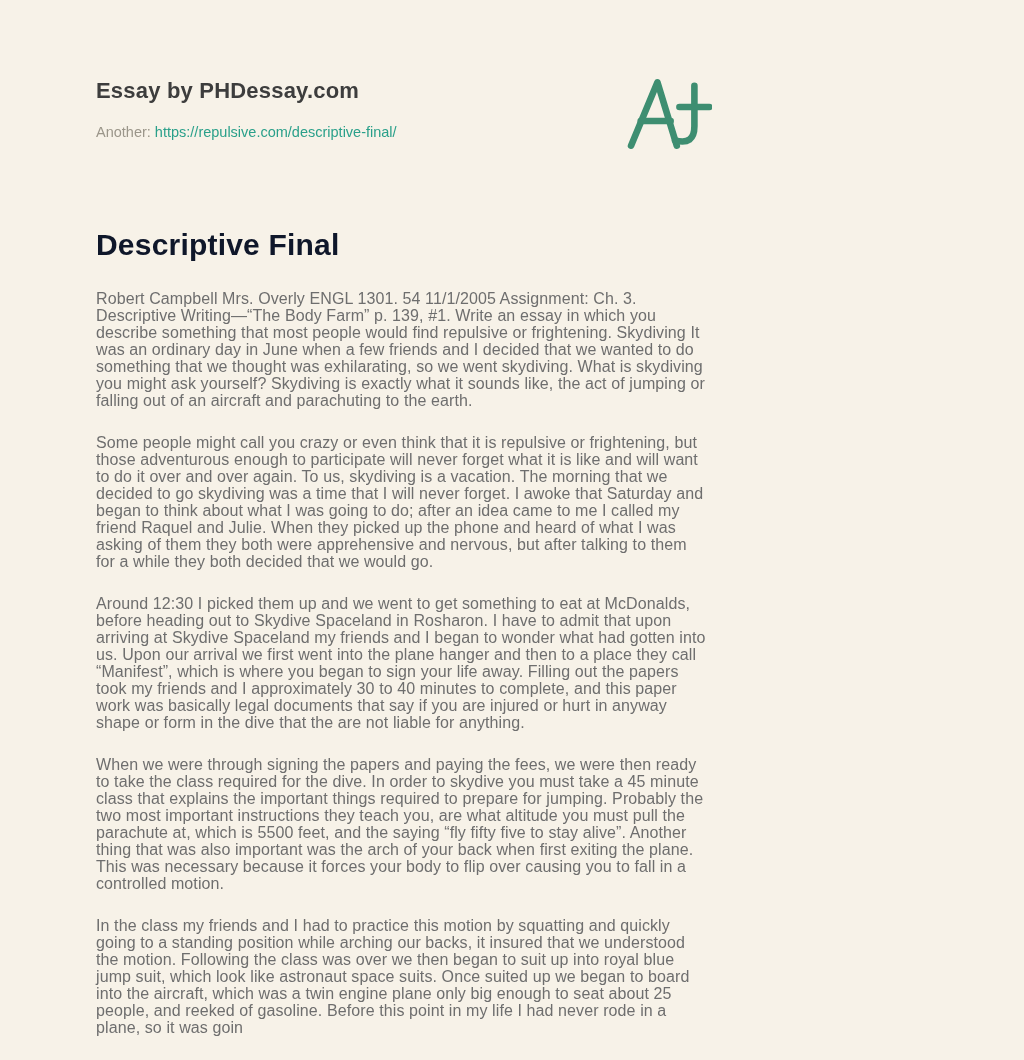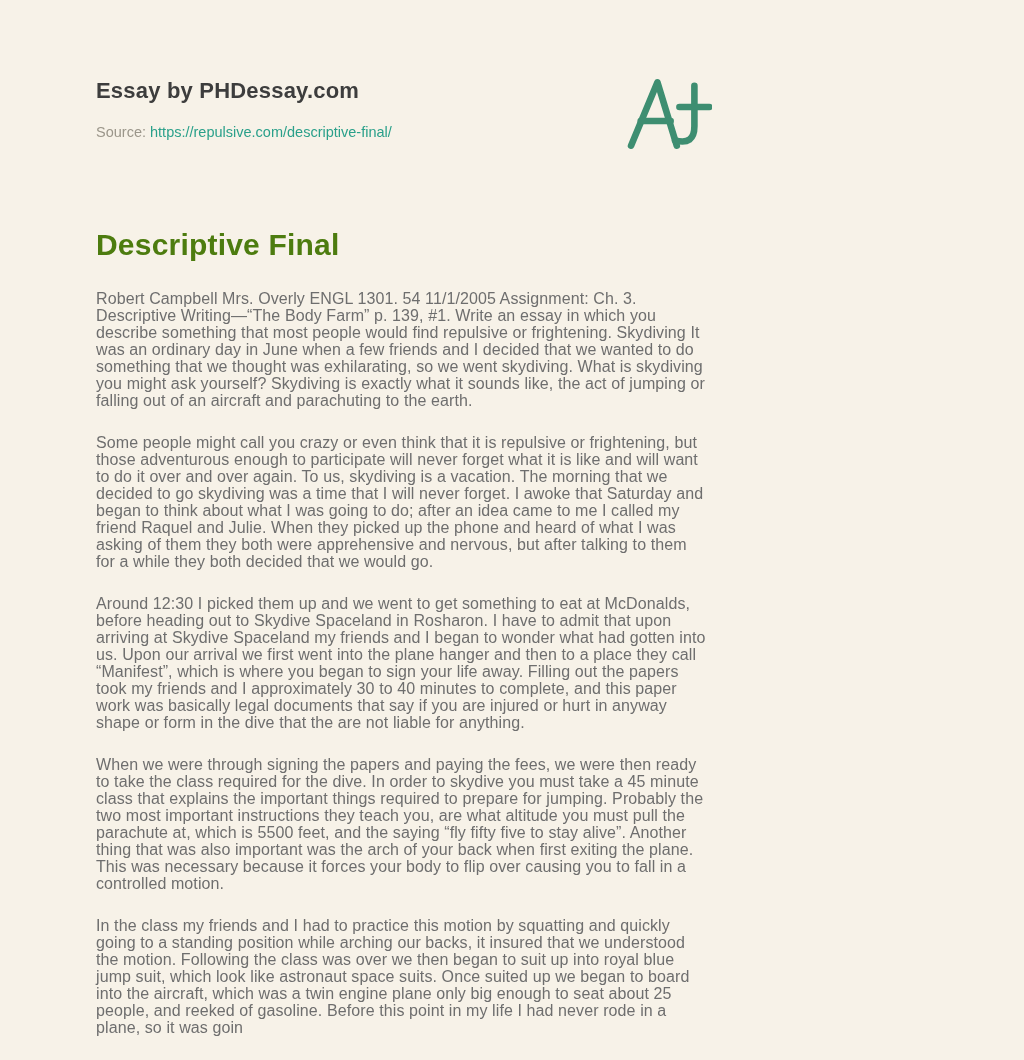--- a/index.html
+++ b/index.html
@@ -35,21 +35,21 @@
     position: absolute;
     top: 70px;
     right: 96px;
     width: 88px;
     height: 88px;
   }
   .article-title {
     margin-top: 88px;
     font-size: 30px;
     font-weight: 700;
-    color: #4d7c0f;
+    color: #0f172a;
     letter-spacing: 0.2px;
   }
   .essay-body {
     margin-top: 28px;
   }
   .essay-body p {
     font-size: 16px;
     line-height: 17px;
     color: #6e6e6e;
     margin-bottom: 25px;
@@ -57,21 +57,21 @@
   }
 </style>
 </head>
 <body>
 
 <div class="page">
 
   <div class="brand">Essay by PHDessay.com</div>
 
   <div class="source-row">
-    <span>Source:</span>
+    <span>Another:</span>
     <a href="#" title="https://phdessay.com/descriptive-final/">https://repulsive.com/descriptive-final/</a>
   </div>
 
   <div class="logo">
     <svg viewBox="0 0 100 96" width="88" height="88" aria-hidden="true">
       <g fill="none" stroke="#3e8e71" stroke-width="7.5" stroke-linecap="round" stroke-linejoin="round">
         <path d="M8 84 L38 12 L60 84"></path>
         <path d="M19 56 L53 56"></path>
         <path d="M80 16 L80 62 Q80 84 58 78"></path>
         <path d="M63 40 L97 40"></path>

